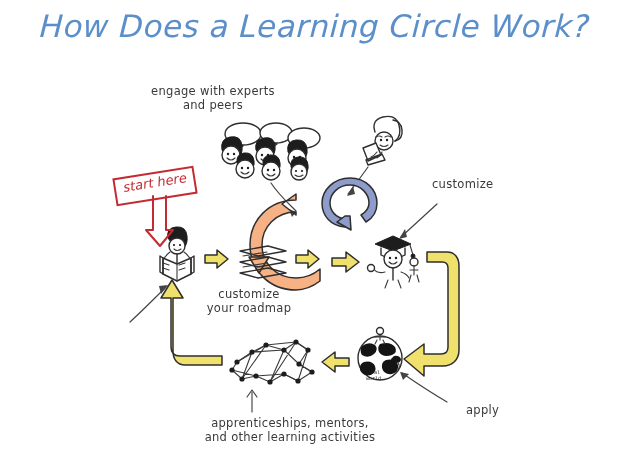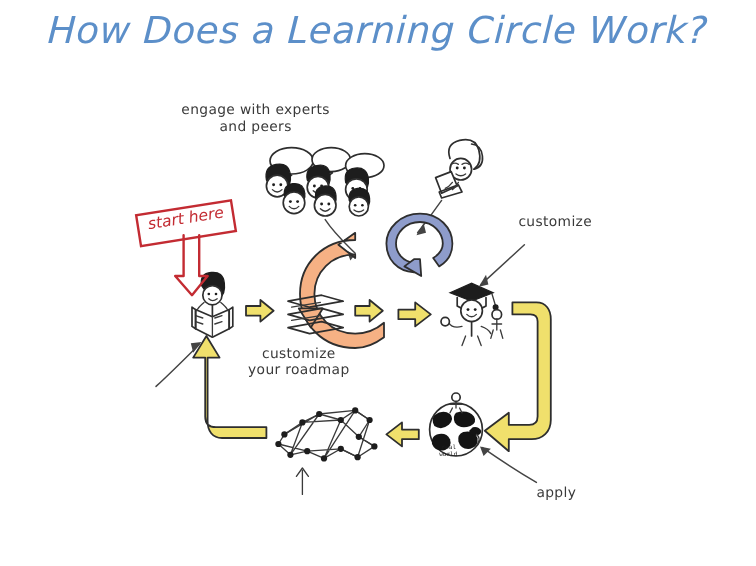--- a/index.html
+++ b/index.html
@@ -376,16 +376,18 @@
   <div class="abs label center" style="left:128px; top:84px; width:170px;">engage with experts
 and peers</div>
 
 
   <div class="abs label left" style="left:432px; top:177px; width:120px;">customize</div>
 
   <div class="abs label center" style="left:189px; top:287px; width:120px;">customize
 your roadmap</div>
 
 
-
-  <div class="abs label left" style="left:447px; top:403px; width:80px;">apply</div>
+  <div class="abs label center" style="left:180px; top:416px; width:220px;">apprenticeships, mentors,
+and other learning activities</div>
+
+  <div class="abs label left" style="left:466px; top:403px; width:80px;">apply</div>
 
 </div>
 
 </body></html>

